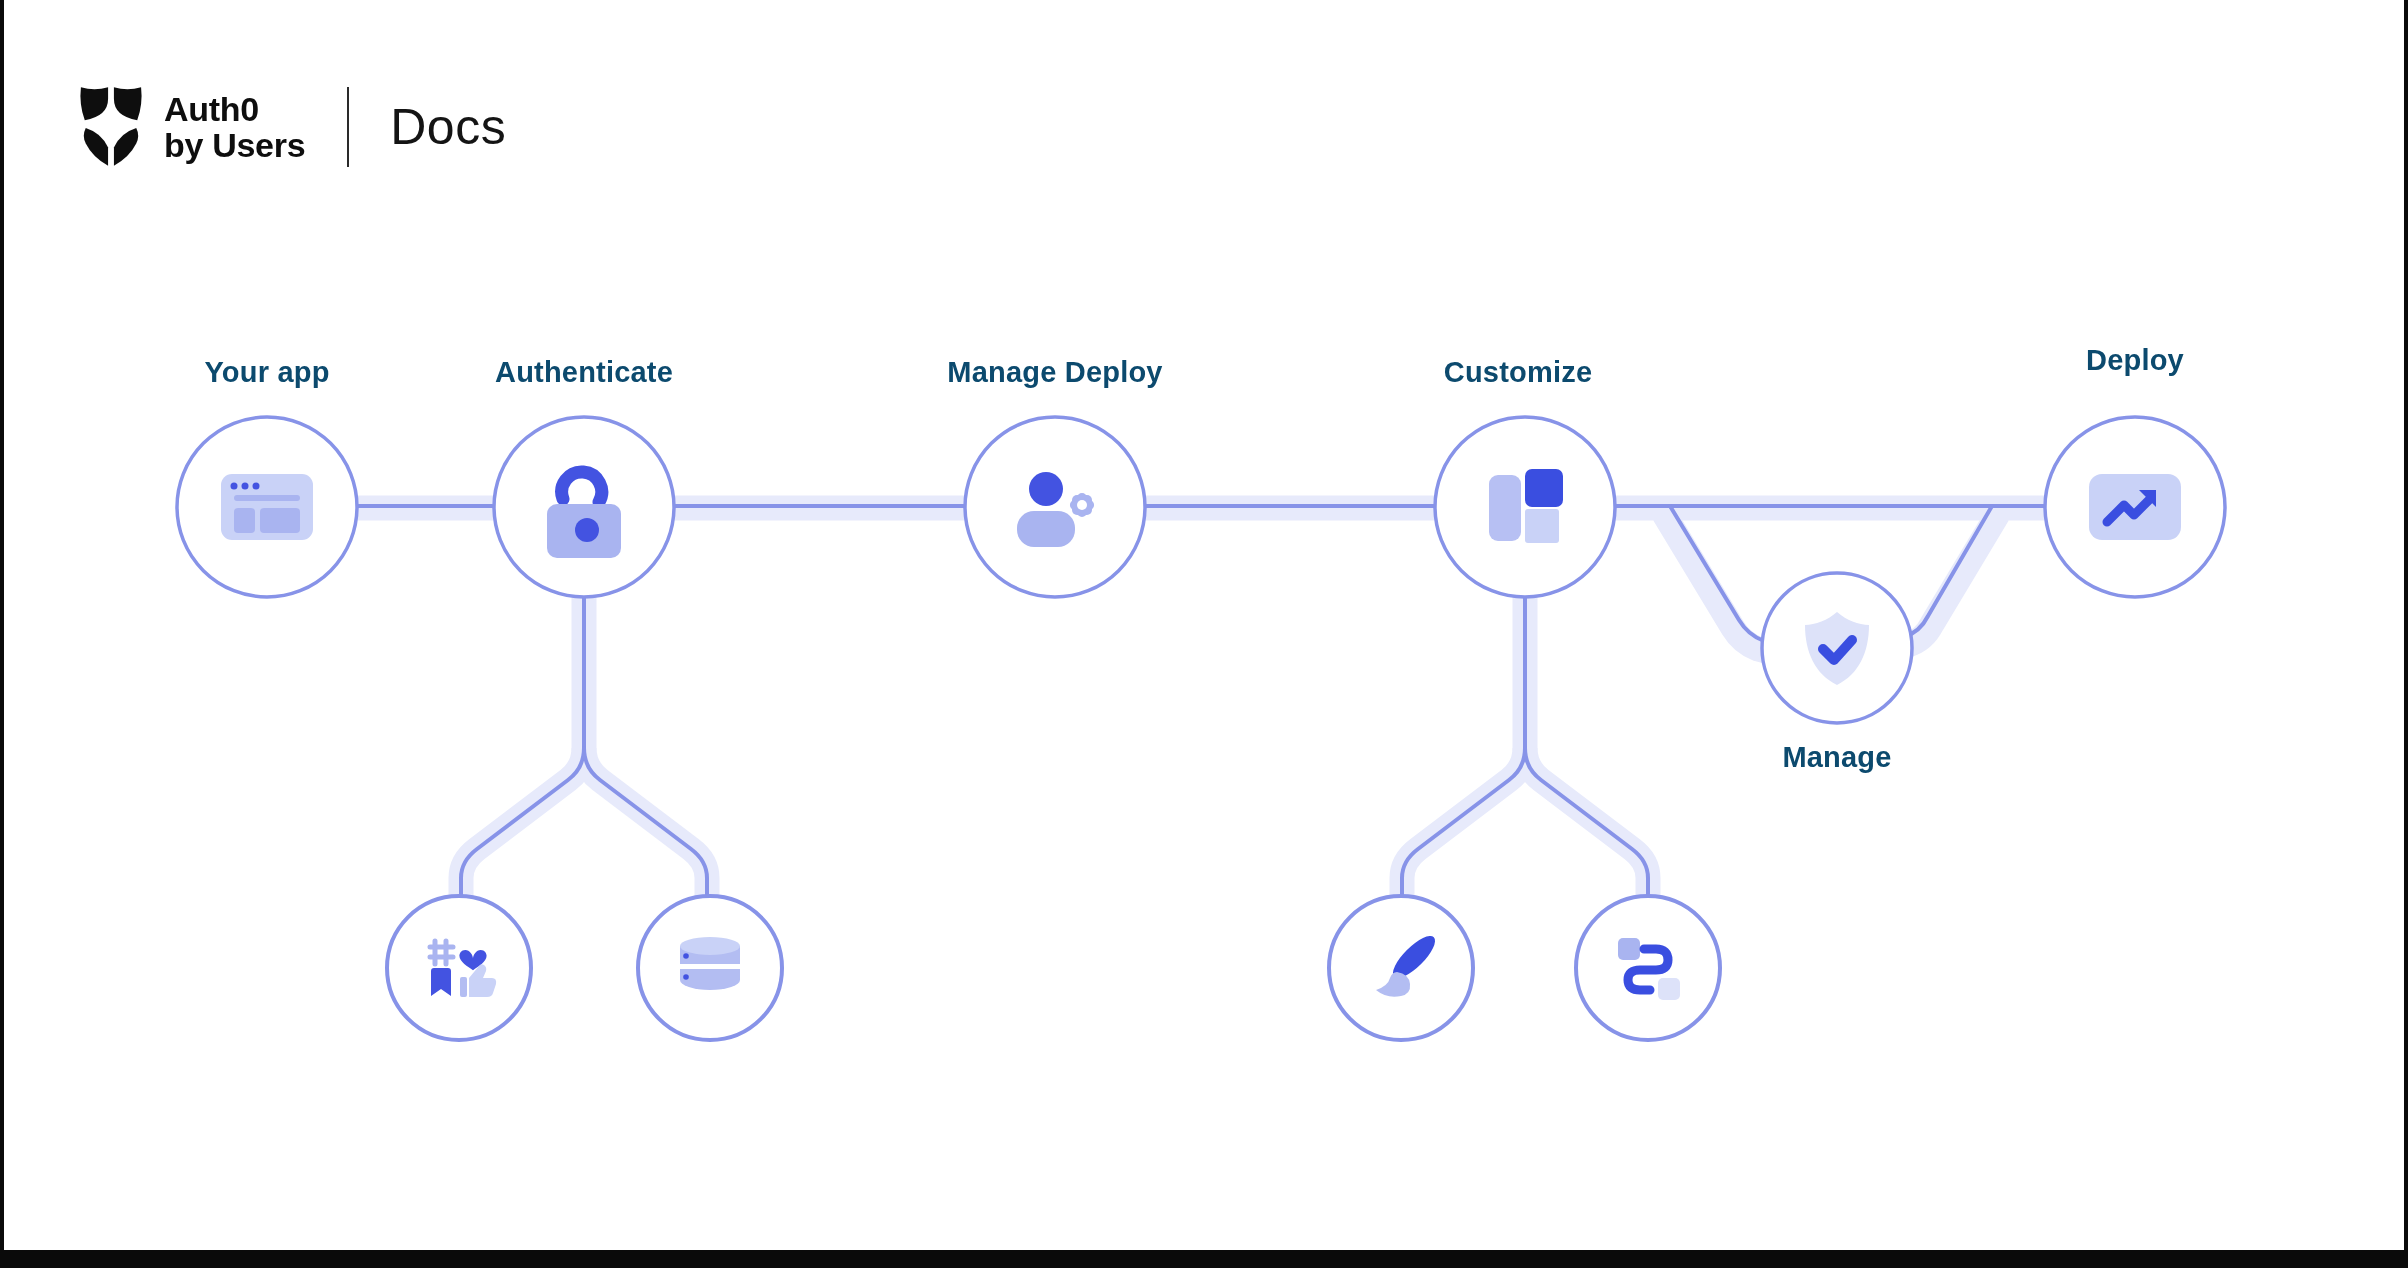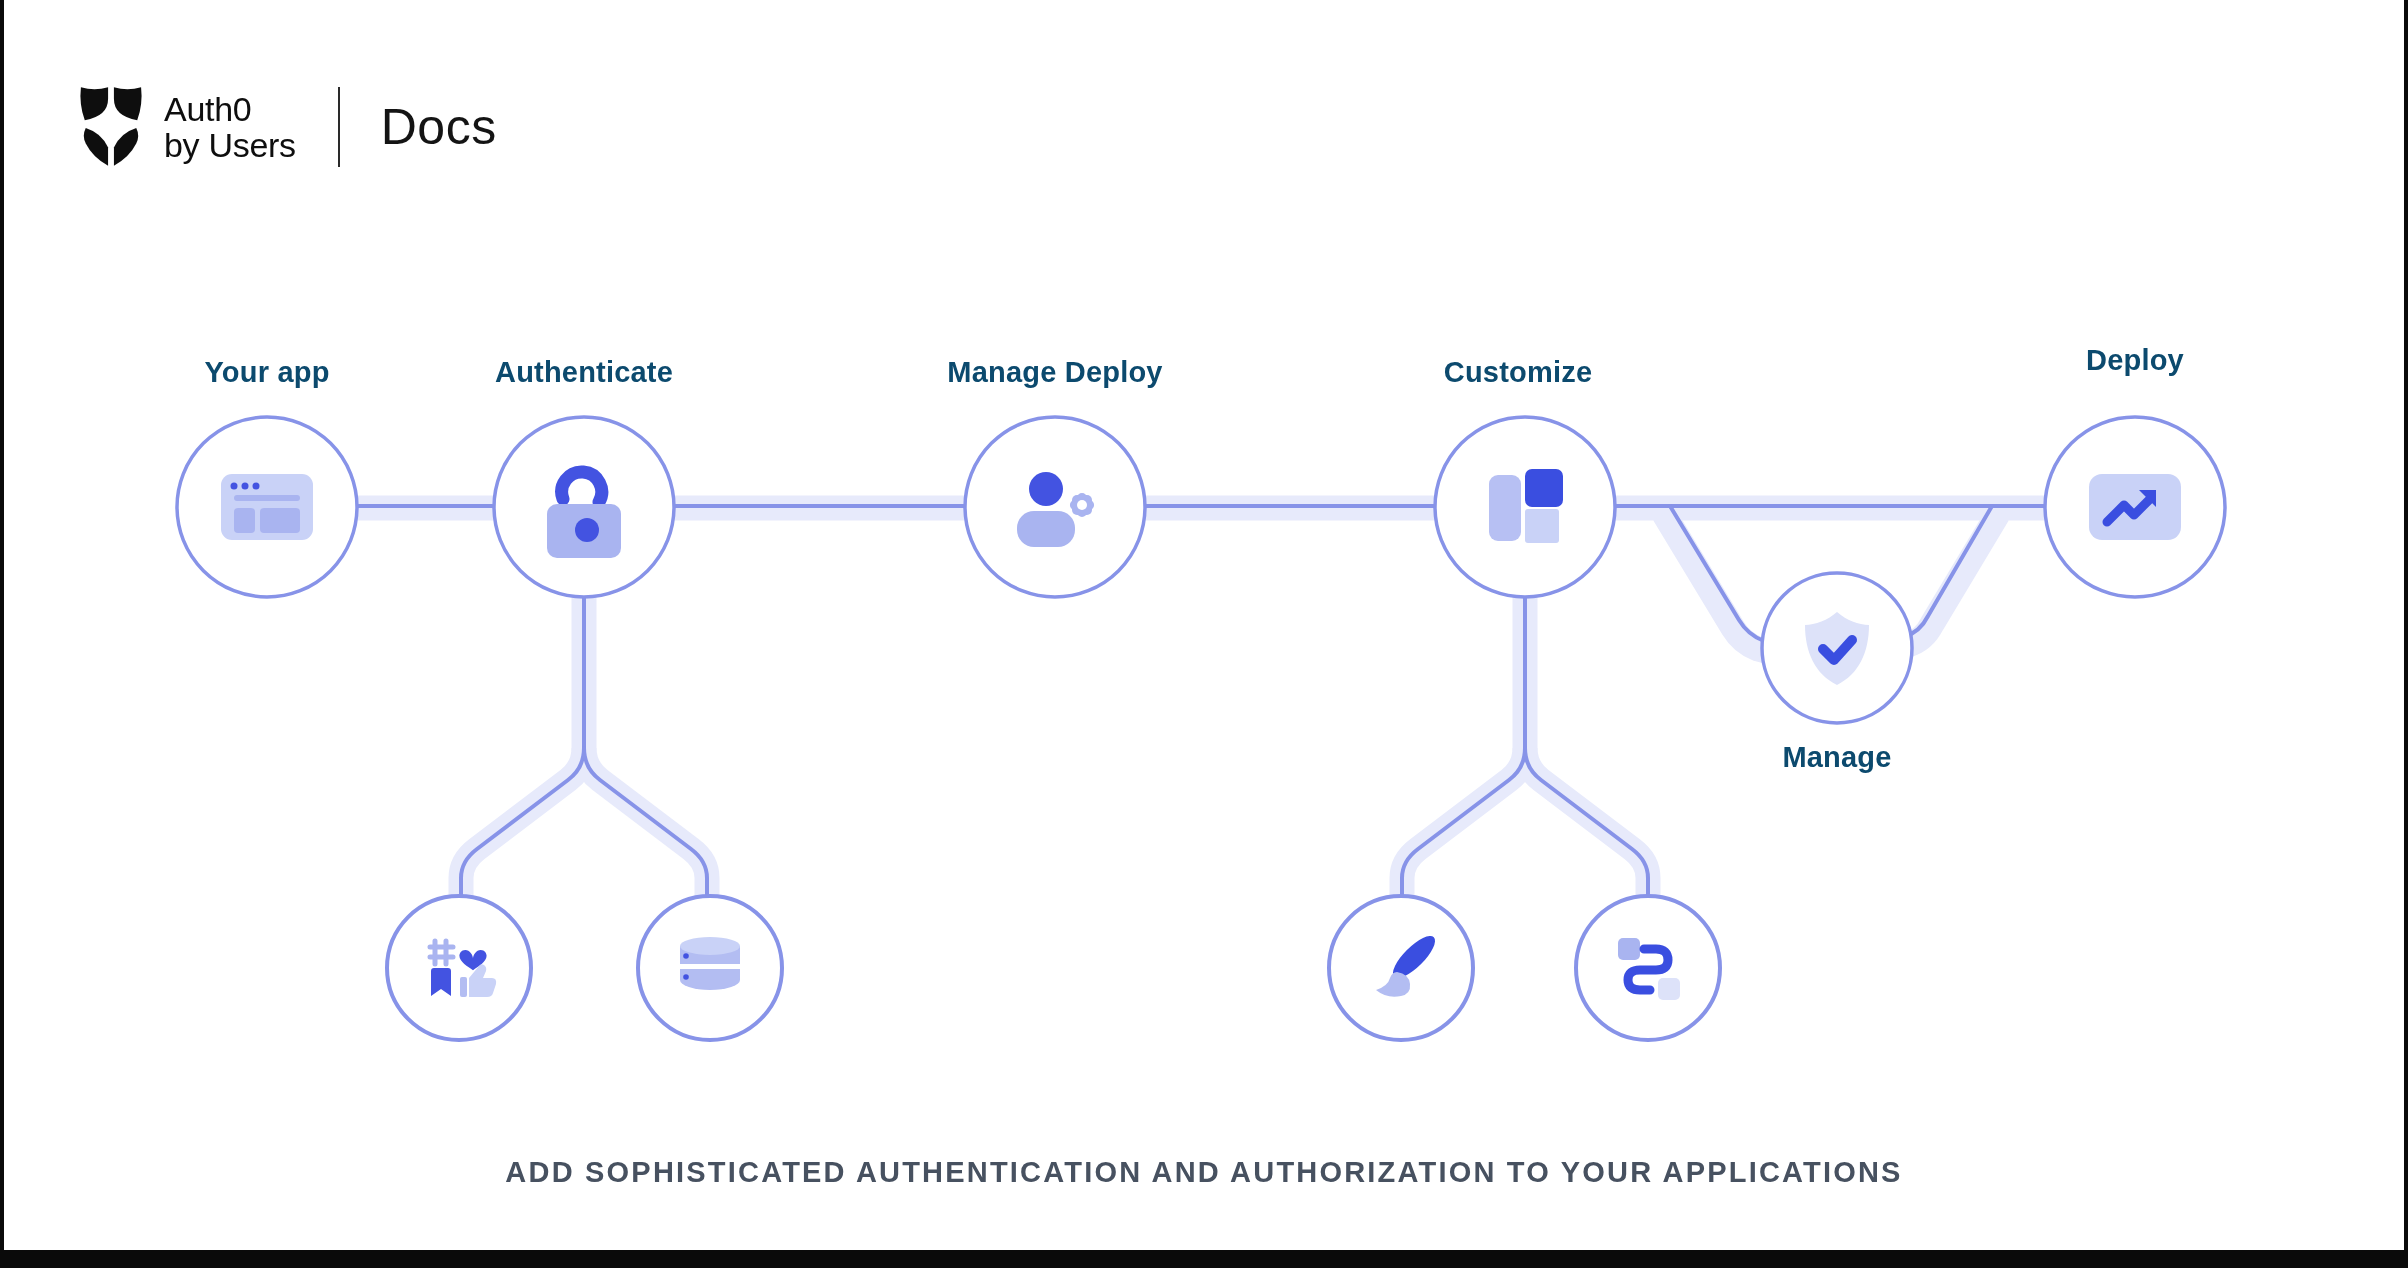--- a/index.html
+++ b/index.html
@@ -11,21 +11,21 @@
     font-family:"Liberation Sans", sans-serif;
   }
   
   .edge-left{position:absolute;left:0;top:0;width:4px;height:100%;background:#0a0a0a;}
   .edge-right{position:absolute;right:0;top:0;width:4px;height:100%;background:#0a0a0a;}
   .edge-bottom{position:absolute;left:0;bottom:0;width:100%;height:18px;background:#0a0a0a;}
 
   
   .header{position:absolute;left:78px;top:86px;display:flex;align-items:center;}
   .brand-mark{width:66px;height:82px;}
-  .brand-text{margin-left:20px;color:#0e0e0e;font-size:34px;line-height:1.06;font-weight:400;letter-spacing:-0.3px;}
+  .brand-text{margin-left:20px;color:#0e0e0e;font-size:34px;line-height:1.06;font-weight:700;letter-spacing:-0.3px;}
   .divider{width:2px;height:80px;background:#2a2a2a;margin-left:42px;margin-right:34px;}
   .product-name{color:#141414;font-size:50px;font-weight:300;letter-spacing:0.5px;margin-left:7px;}
 
   
   #diagram{position:absolute;left:0;top:0;}
 
   
   .node-label{
     position:absolute;transform:translate(-50%,-50%);
     font-size:29px;font-weight:700;color:#0c4a6e;white-space:nowrap;
@@ -171,18 +171,17 @@
     </g>
   </svg>
 
   <div class="node-label" style="left:267px;top:372px">Your app</div>
   <div class="node-label" style="left:584px;top:372px">Authenticate</div>
   <div class="node-label" style="left:1055px;top:372px">Manage Deploy</div>
   <div class="node-label" style="left:1518px;top:372px">Customize</div>
   <div class="node-label" style="left:2135px;top:360px">Deploy</div>
   <div class="node-label" style="left:1837px;top:757px">Manage</div>
 
-  <div class="headline">ADD SOPHISTICATED AUTHENTICATION AND AUTHORIZATION TO YOUR APPLICATIONS</div>
 
   <div class="edge-left"></div>
   <div class="edge-right"></div>
   <div class="edge-bottom"></div>
 </div>
 
 </body></html>

